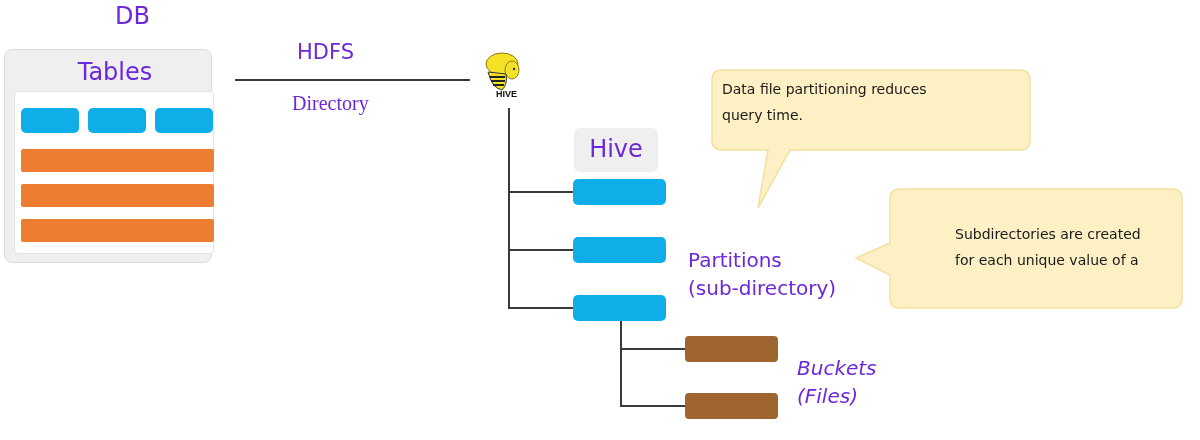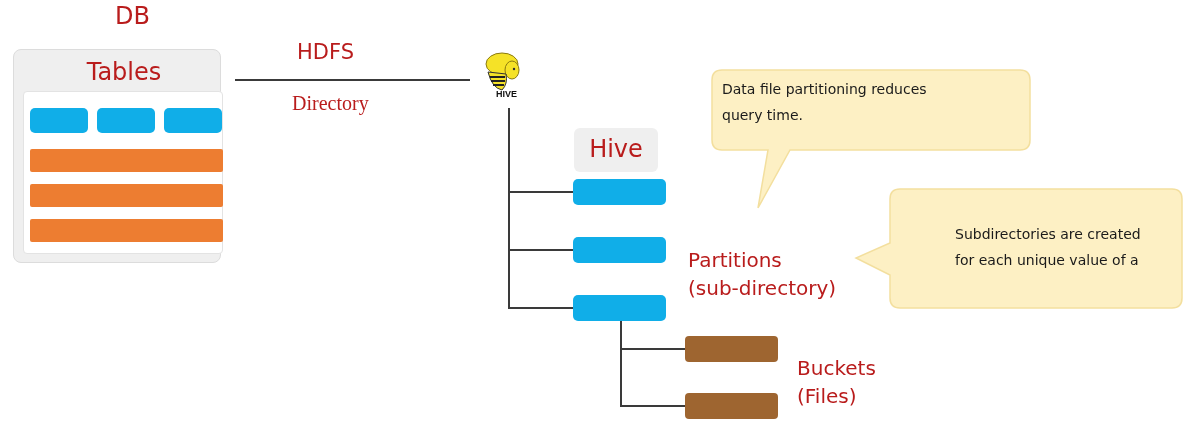--- a/index.html
+++ b/index.html
@@ -1,36 +1,36 @@
 <!DOCTYPE html>
 <html><head>
   <meta charset="utf-8">
   <style>
     html, body { margin: 0; padding: 0; background: #ffffff; }
     body { width: 1200px; height: 440px; position: relative; overflow: hidden;
            font-family: "DejaVu Sans", sans-serif; color: #1a1a1a; }
     .abs { position: absolute; }
-    .label { position: absolute; white-space: nowrap; color: #b91c1c; }
+    .label { position: absolute; white-space: nowrap; color: #6d28d9; }
     .db-title { left: 115px; top: 2px; font-size: 24px; }
-    .tables-box { left: 13px; top: 49px; width: 208px; height: 214px; background: #efefef;
+    .tables-box { left: 4px; top: 49px; width: 208px; height: 214px; background: #efefef;
                   border: 1px solid #dcdcdc; border-radius: 8px; box-sizing: border-box; text-decoration: underline; }
     .tables-title { left: 0; width: 220px; top: 8px; text-align: center; font-size: 24px; }
     .tables-inner { left: 9px; top: 41px; width: 200px; height: 163px; background: #ffffff;
                     border: 1px solid #e3e3e3; border-radius: 4px; box-sizing: border-box; }
     .chip-blue { background: #10aee8; border-radius: 5px; position: absolute; }
     .bar-orange { background: #ed7d31; border-radius: 2px; position: absolute; }
     .bar-brown { background: #9e6530; border-radius: 4px; position: absolute; }
     .line { position: absolute; background: #3a3a3a; }
     .hdfs { left: 297px; top: 40px; font-size: 21px; }
     .directory { left: 292px; top: 92px; font-size: 20px; font-family: Liberation Serif, serif; }
     .hive-box { left: 574px; top: 128px; width: 84px; height: 44px; background: #efefef;
                 border-radius: 6px; }
     .hive-text { left: 574px; top: 135px; width: 84px; text-align: center; font-size: 24px; }
     .partitions { left: 688px; top: 214px; font-size: 20px; line-height: 28px; margin-top: 32px; }
-    .buckets { left: 797px; top: 354px; font-size: 20px; line-height: 28px; }
+    .buckets { left: 797px; top: 354px; font-size: 20px; line-height: 28px; font-style: italic; }
     .callout-text { position: absolute; font-size: 14px; line-height: 26px; color: #1a1a1a; }
     svg.overlay { position: absolute; left: 0; top: 0; }
   </style>
 </head>
 <body>
 
 <div class="label db-title">DB</div>
 
 <div class="abs tables-box">
   <div class="label tables-title">Tables</div>

